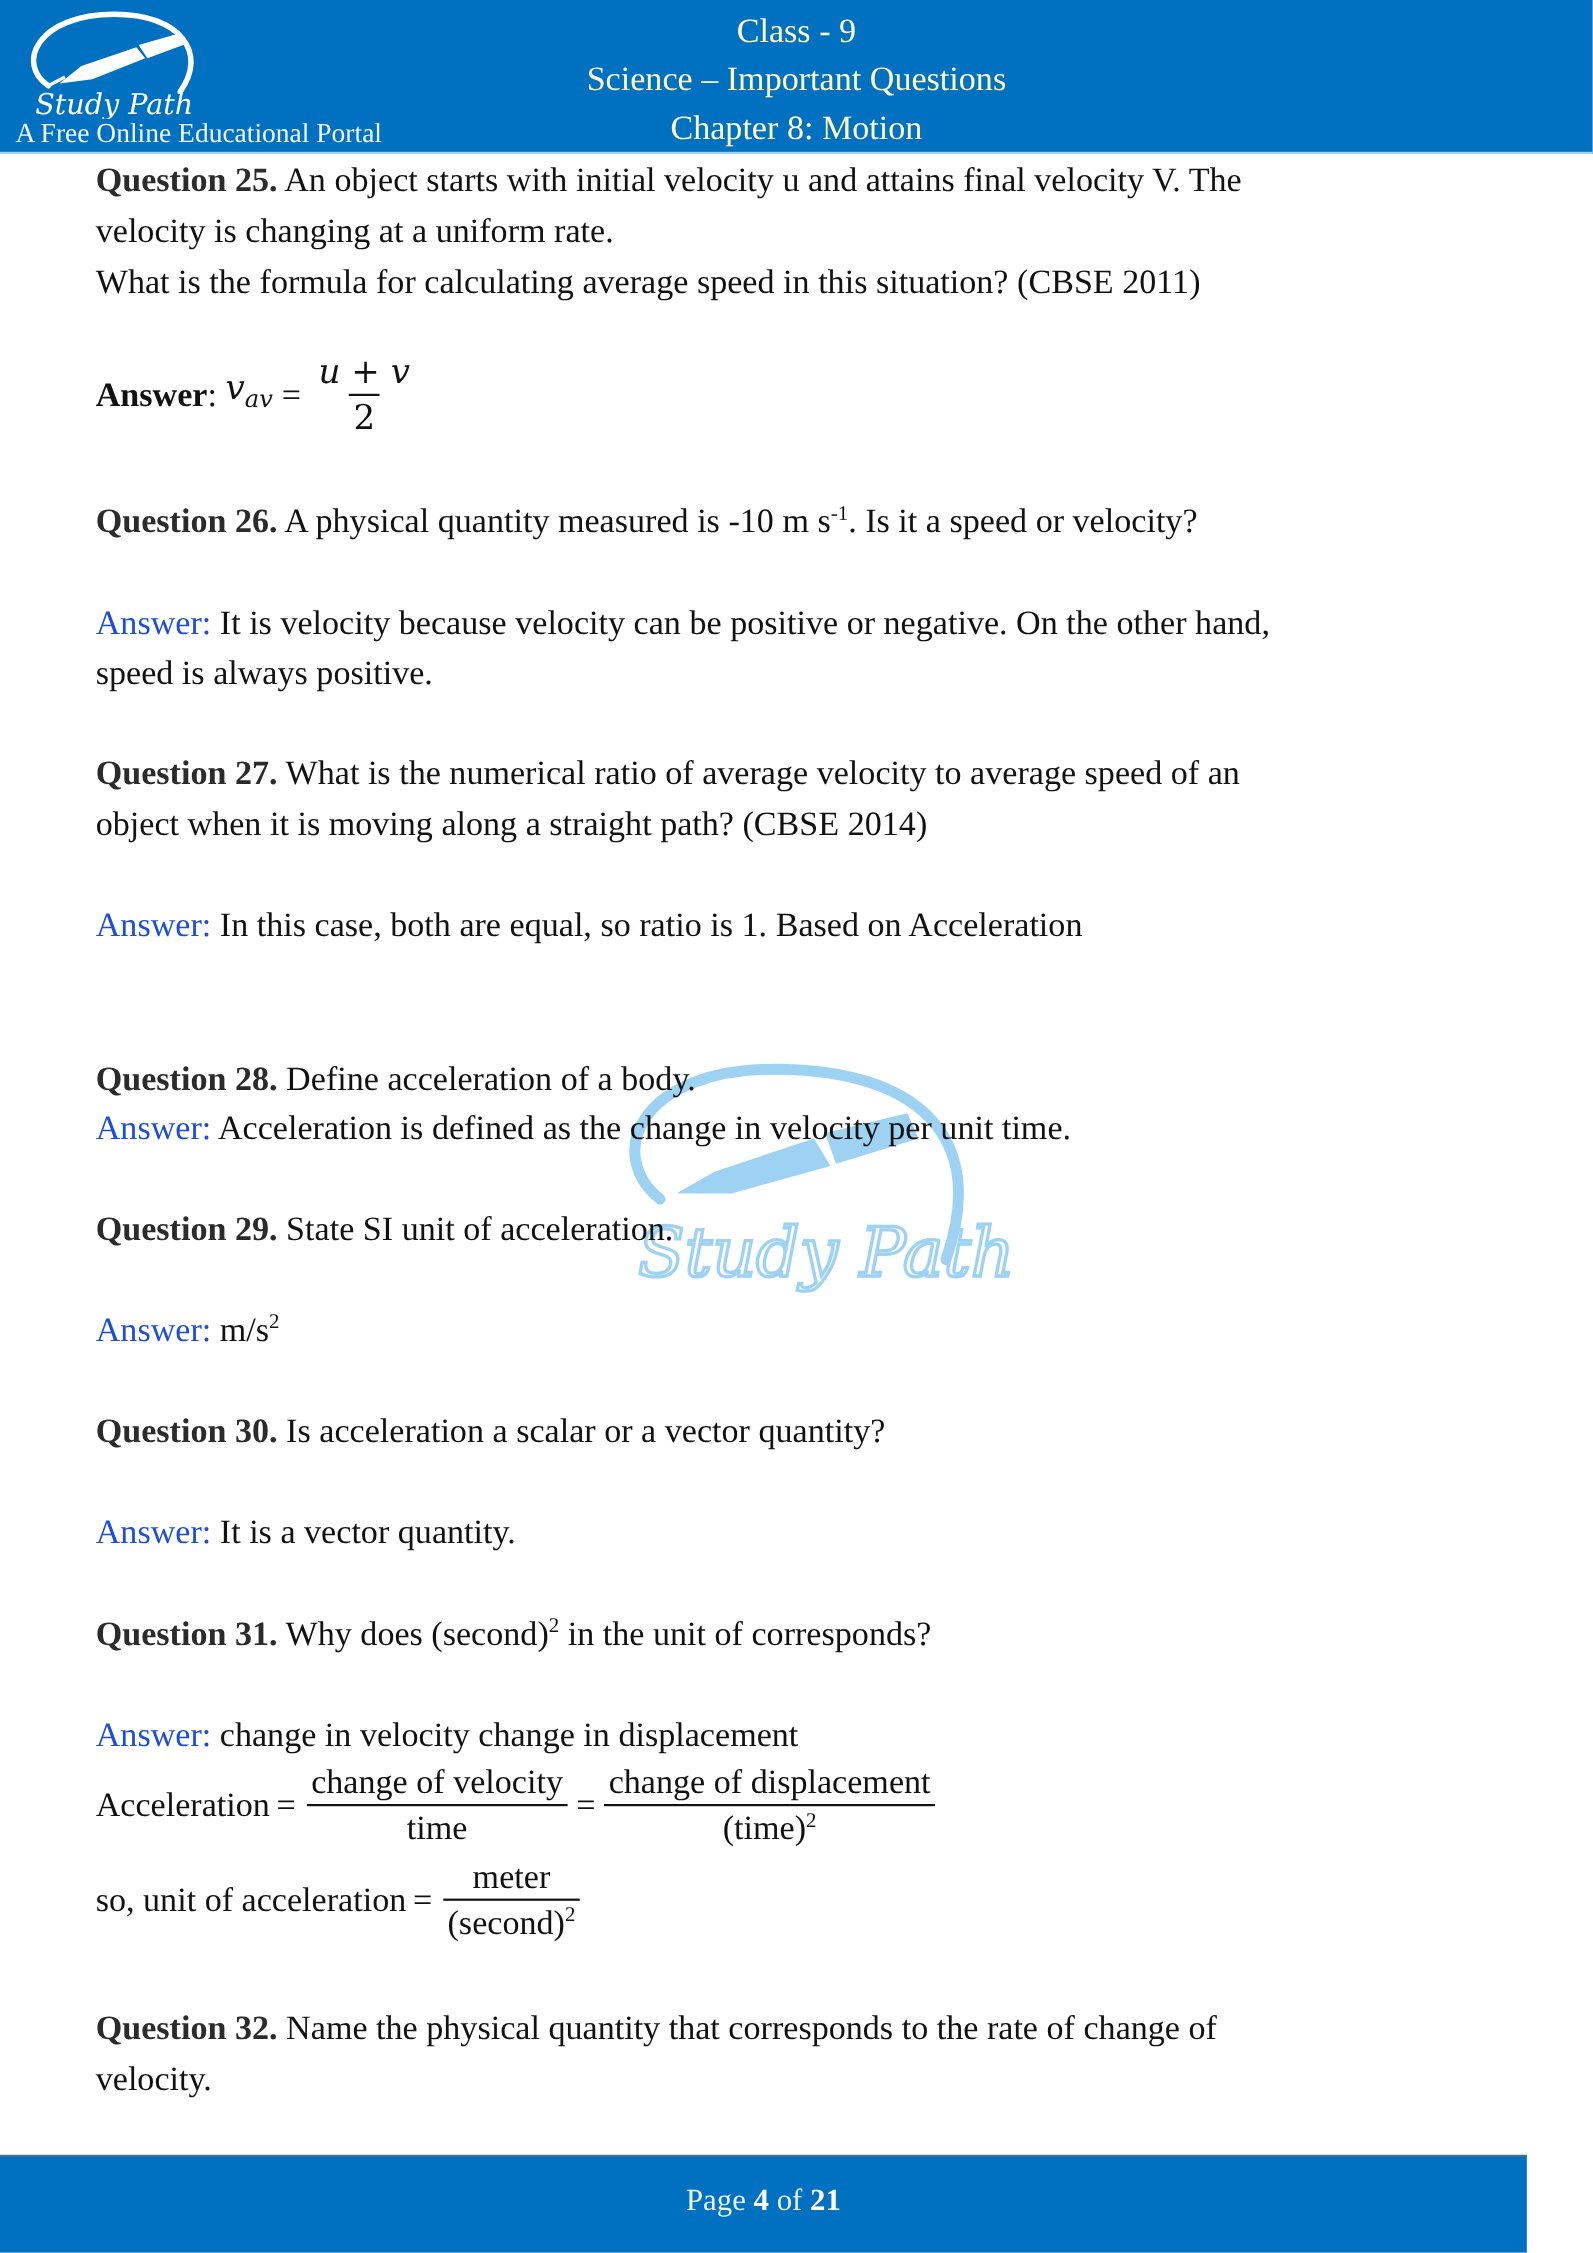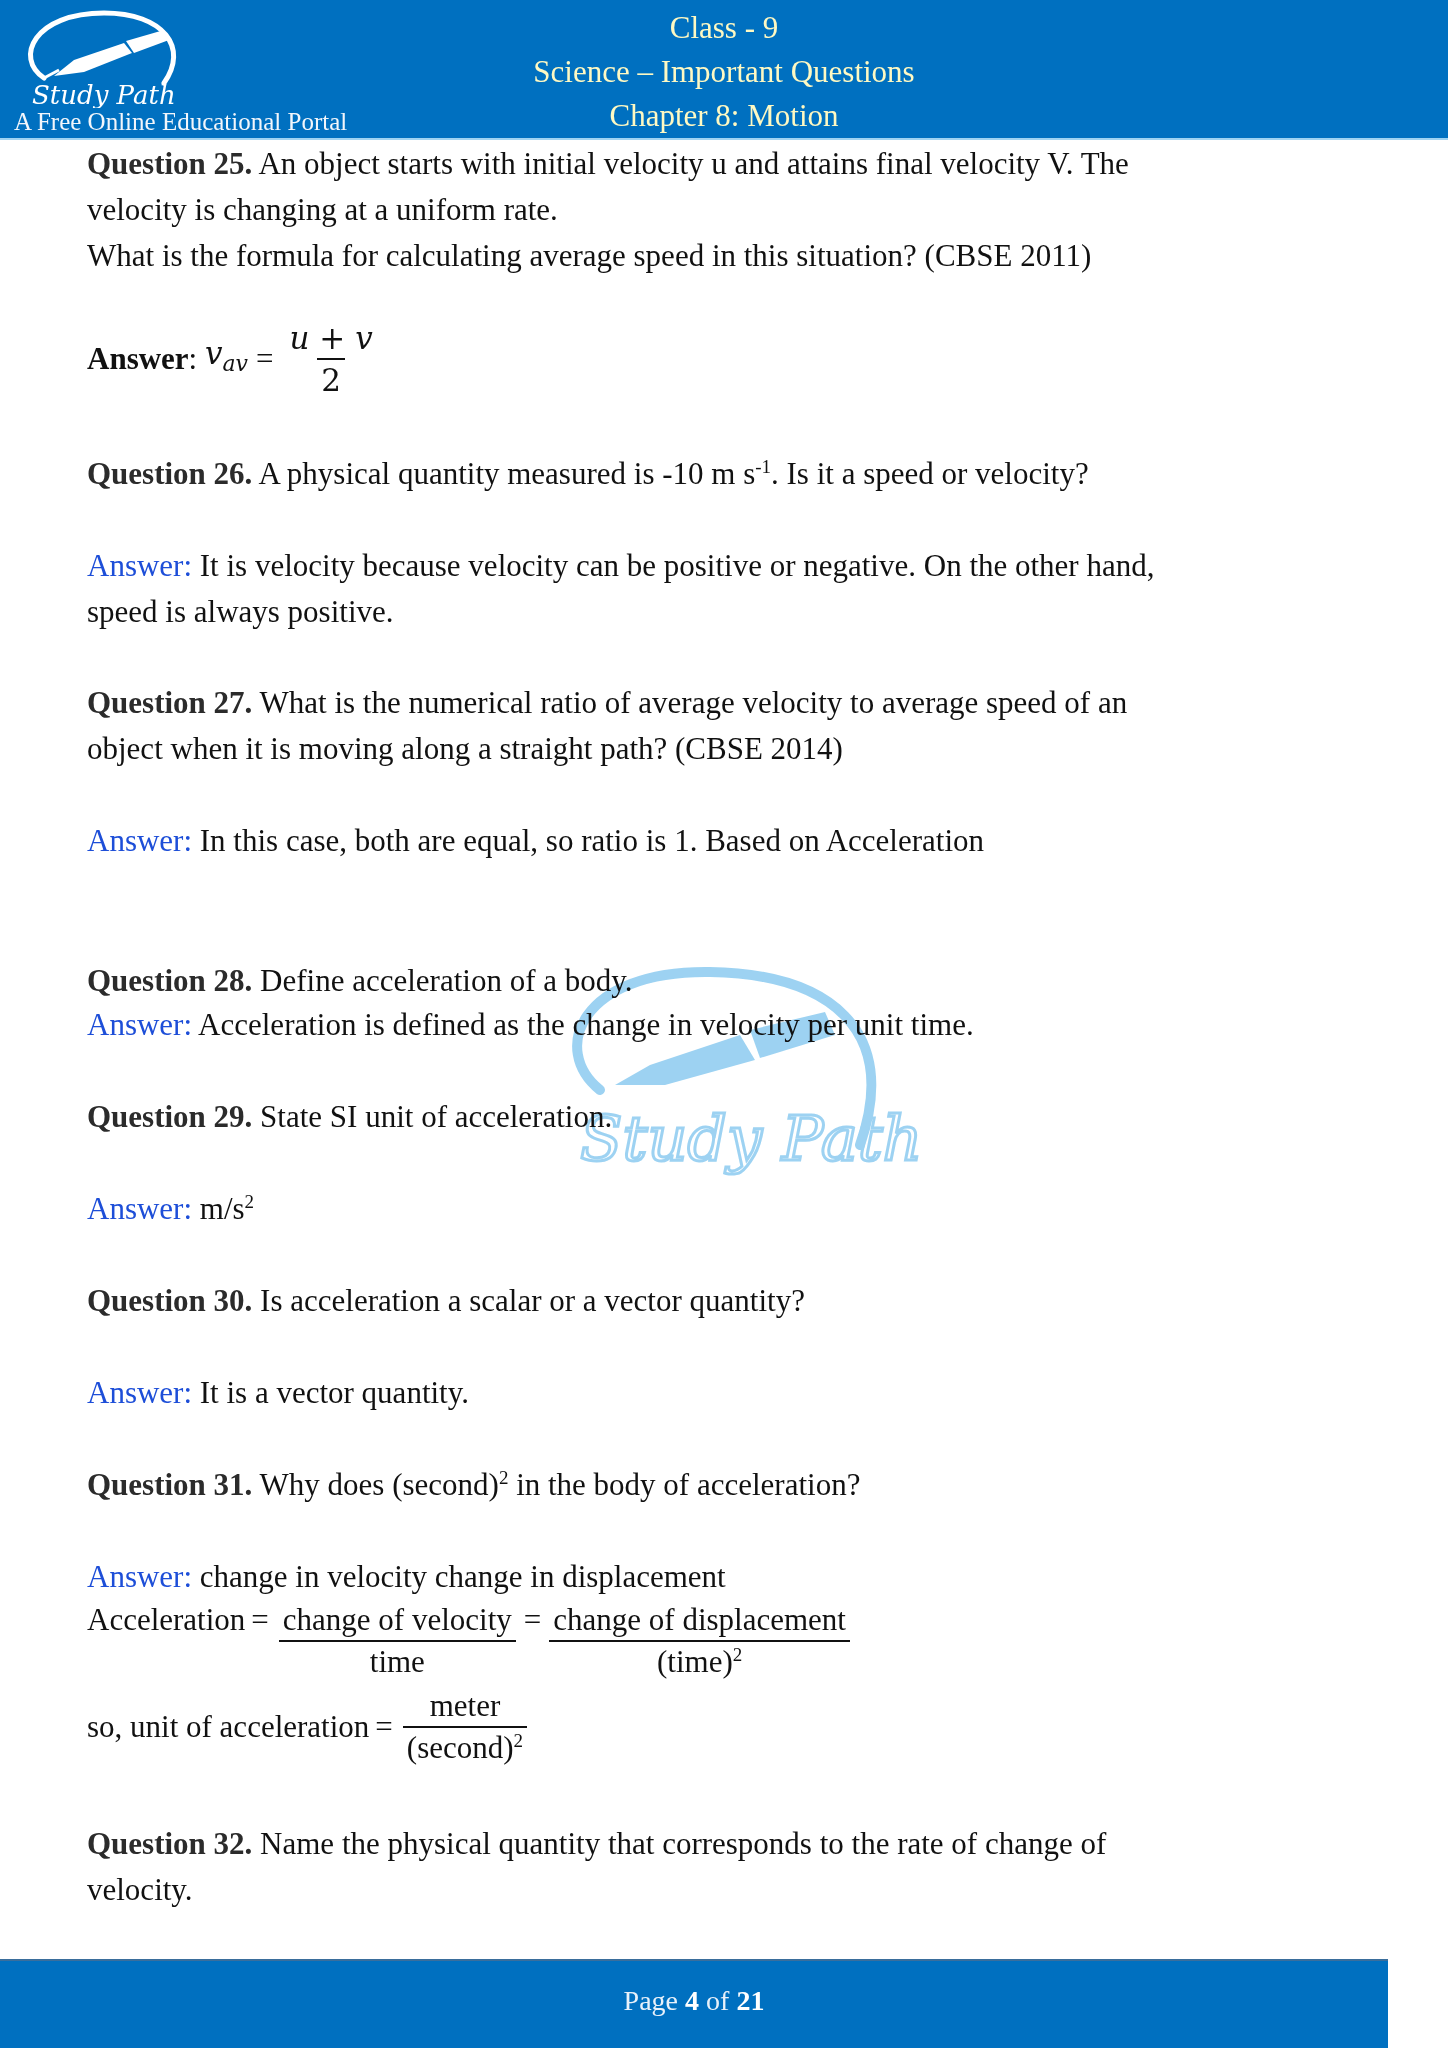--- a/index.html
+++ b/index.html
@@ -115,27 +115,27 @@
     <span class="q">Question 30.</span>
     <span>Is acceleration a scalar or a vector quantity?</span>
   </div>
   <div class="para" style="top:1370px;">
     <span class="a">Answer:</span>
     <span>It is a vector quantity.</span>
   </div>
 
   <div class="para" style="top:1462px;">
     <span class="q">Question 31.</span>
-    <span>Why does (second)</span><sup>2</sup><span> in the body of acceleration?</span>
+    <span>Why does (second)</span><sup>2</sup><span> in the unit of corresponds?</span>
   </div>
   <div class="para" style="top:1554px;">
     <span class="a">Answer:</span>
     <span>change in velocity change in displacement</span>
   </div>
-  <div class="para" style="top:1600px; line-height:40px; display:flex; align-items:flex-start;">
+  <div class="para" style="top:1600px; line-height:40px; display:flex; align-items:center;">
     <span>Acceleration</span>
     <span style="margin:0 6px;">=</span>
     <span class="frac">
       <span class="num">change of velocity</span>
       <span class="den" style="align-self:stretch; text-align:center;">time</span>
     </span>
     <span style="margin:0 4px;">=</span>
     <span class="frac">
       <span class="num">change of displacement</span>
       <span class="den" style="align-self:stretch; text-align:center;"><span>(time)</span><sup>2</sup></span>

